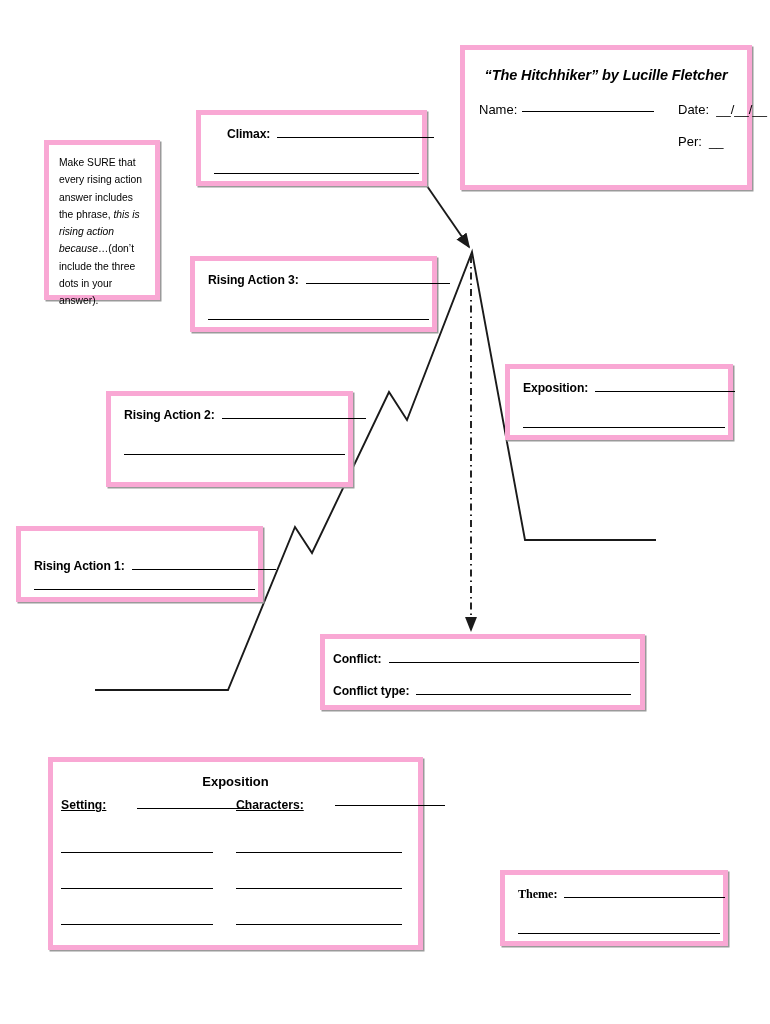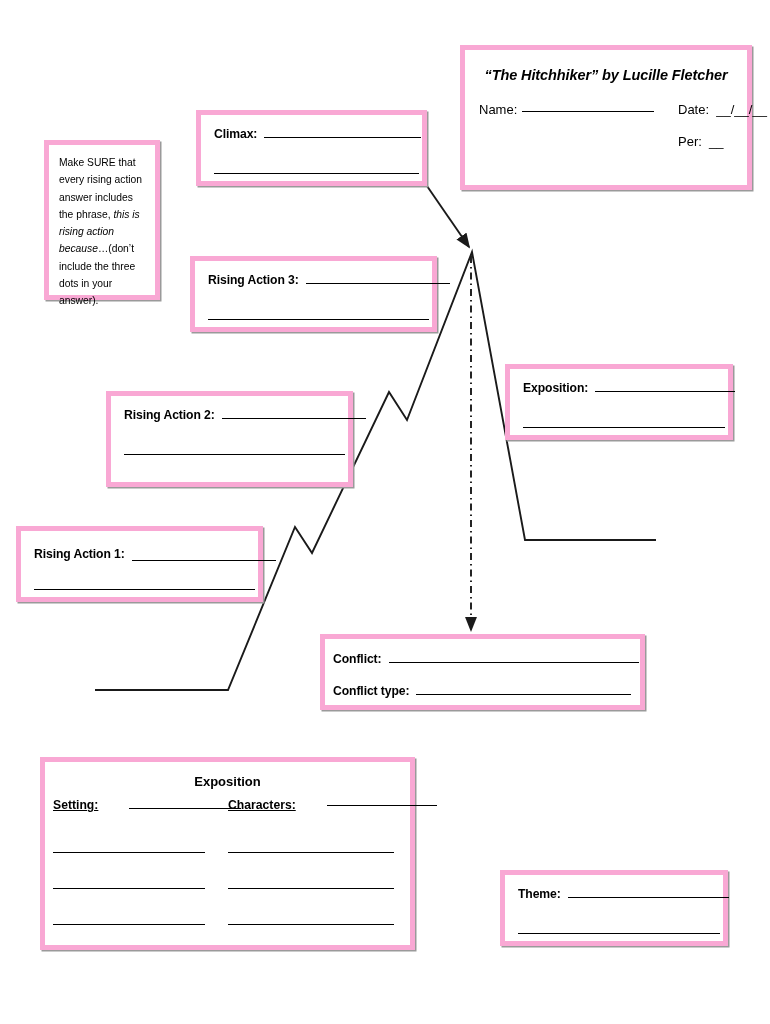--- a/index.html
+++ b/index.html
@@ -127,21 +127,21 @@
   
   .cf-row {
     position: absolute;
     left: 8px;
     display: flex;
     align-items: baseline;
     white-space: nowrap;
   }
   
   #exposition-box {
-    left: 40px; top: 757px;
+    left: 48px; top: 757px;
     width: 375px; height: 193px;
   }
   .expo-title {
     text-align: center;
     font-weight: bold;
     font-size: 13px;
     margin-top: 12px;
   }
   .expo-head {
     position: absolute;
@@ -190,21 +190,21 @@
       <div class="hdr-date">Date:  __/__/__</div>
       <div class="hdr-per">Per:  __</div>
     </div>
   </div>
 
   <div class="box" id="note-box">
     <span>Make SURE that every rising action answer includes the phrase, </span><em>this is rising action because</em><span>…(don’t include the three dots in your answer).</span>
   </div>
 
   <div class="box ans-box" id="climax-box">
-    <div class="ans-row" style="left:13px; top:12px;">
+    <div class="ans-row" style="left:26px; top:12px;">
       <span class="ans-label">Climax:</span>
       <span class="rule-inline" style="width:157px;"></span>
     </div>
     <div class="rule-full" style="left:13px; top:58px; width:205px;"></div>
   </div>
 
   <div class="box ans-box" id="ra3-box">
     <div class="ans-row" style="left:13px; top:12px;">
       <span class="ans-label">Rising Action 3:</span>
       <span class="rule-inline" style="width:144px;"></span>
@@ -214,37 +214,37 @@
 
   <div class="box ans-box" id="ra2-box">
     <div class="ans-row" style="left:13px; top:12px;">
       <span class="ans-label">Rising Action 2:</span>
       <span class="rule-inline" style="width:144px;"></span>
     </div>
     <div class="rule-full" style="left:13px; top:58px; width:221px;"></div>
   </div>
 
   <div class="box ans-box" id="ra1-box">
-    <div class="ans-row" style="left:13px; top:16px;align-items:flex-end;">
+    <div class="ans-row" style="left:13px; top:28px;">
       <span class="ans-label">Rising Action 1:</span>
       <span class="rule-inline" style="width:144px;"></span>
     </div>
     <div class="rule-full" style="left:13px; top:58px; width:221px;"></div>
   </div>
 
   <div class="box ans-box" id="resolution-box">
     <div class="ans-row" style="left:13px; top:12px;">
       <span class="ans-label">Exposition:</span>
       <span class="rule-inline" style="width:140px;"></span>
     </div>
     <div class="rule-full" style="left:13px; top:58px; width:202px;"></div>
   </div>
 
   <div class="box ans-box" id="theme-box">
-    <div class="ans-row" style="left:13px; top:12px;">
+    <div class="ans-row" style="left:13px; top:12px;font-family:Liberation Serif, serif;">
       <span class="ans-label">Theme:</span>
       <span class="rule-inline" style="width:161px;"></span>
     </div>
     <div class="rule-full" style="left:13px; top:58px; width:202px;"></div>
   </div>
 
   <div class="box ans-box" id="conflict-box">
     <div class="cf-row" style="top:13px;">
       <span class="ans-label">Conflict:</span>
       <span class="rule-inline" style="width:250px;"></span>

